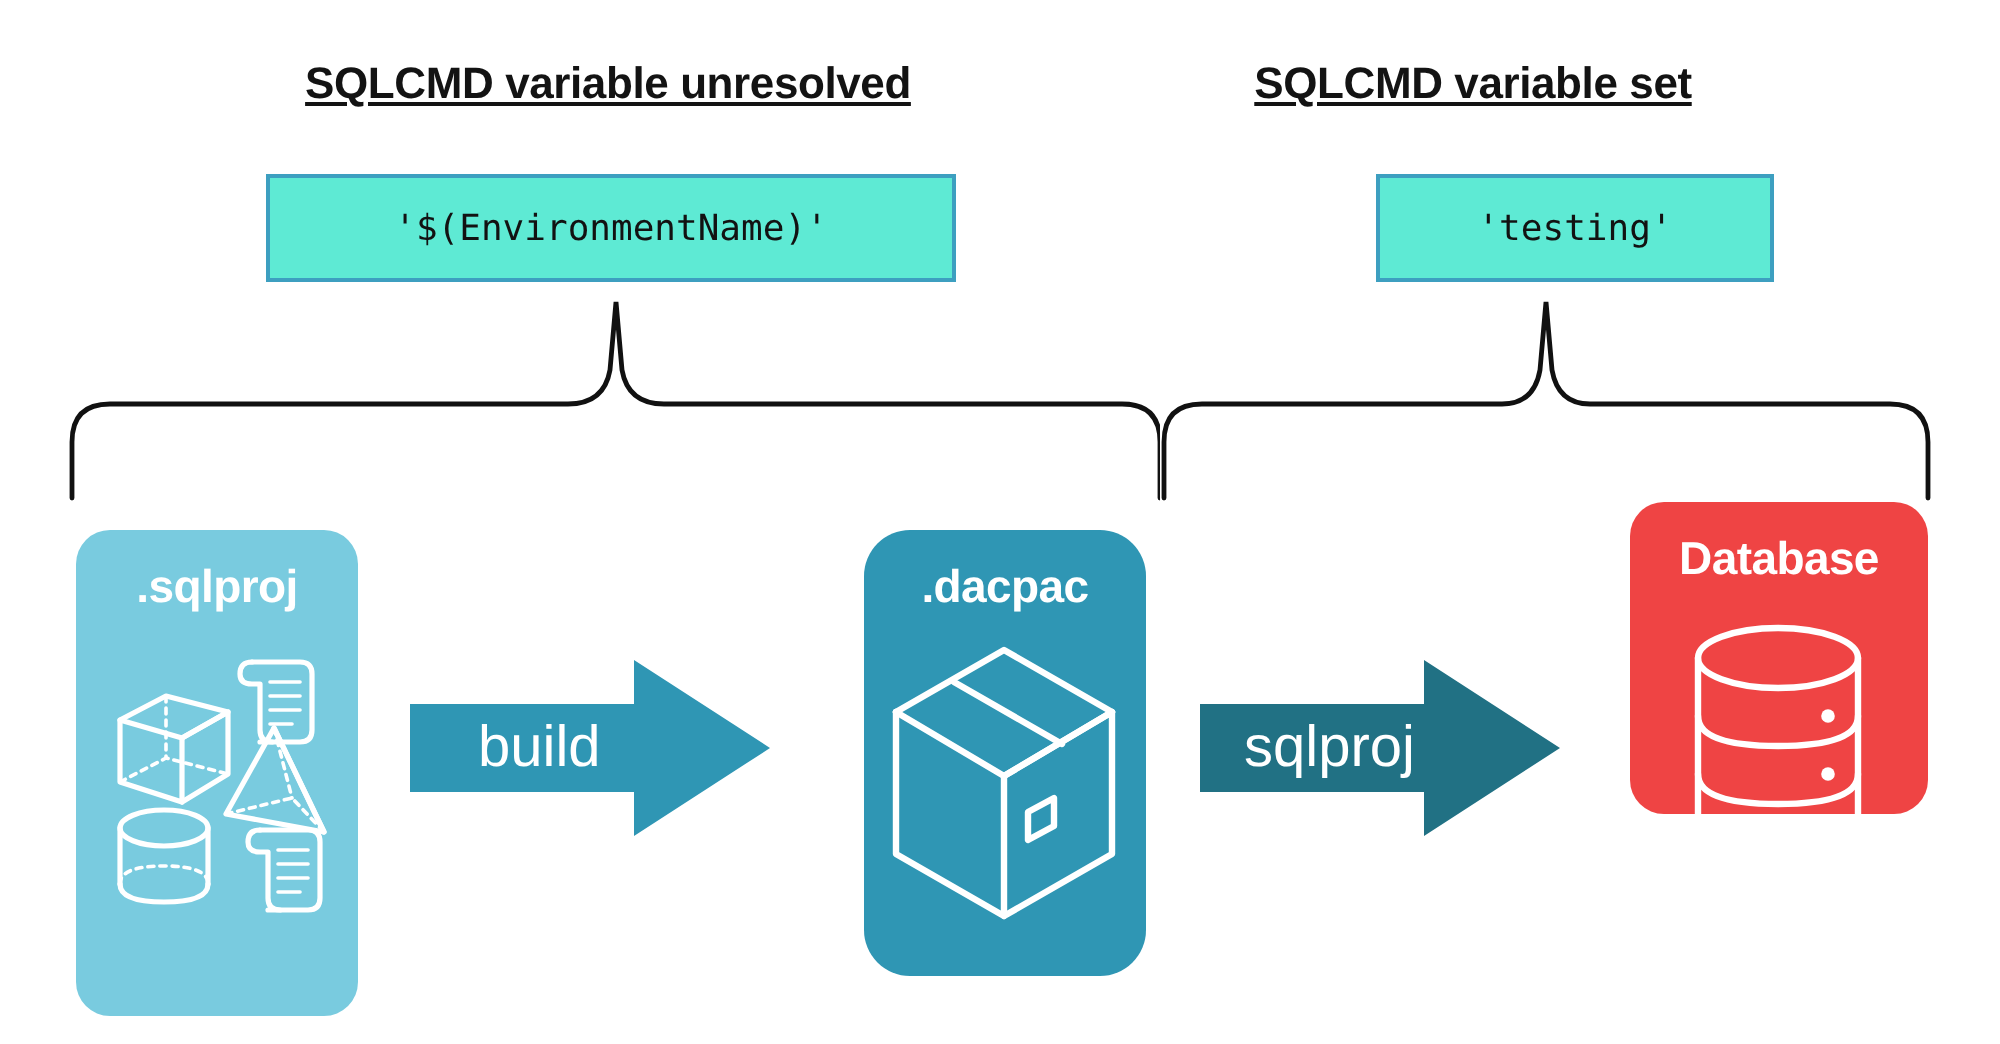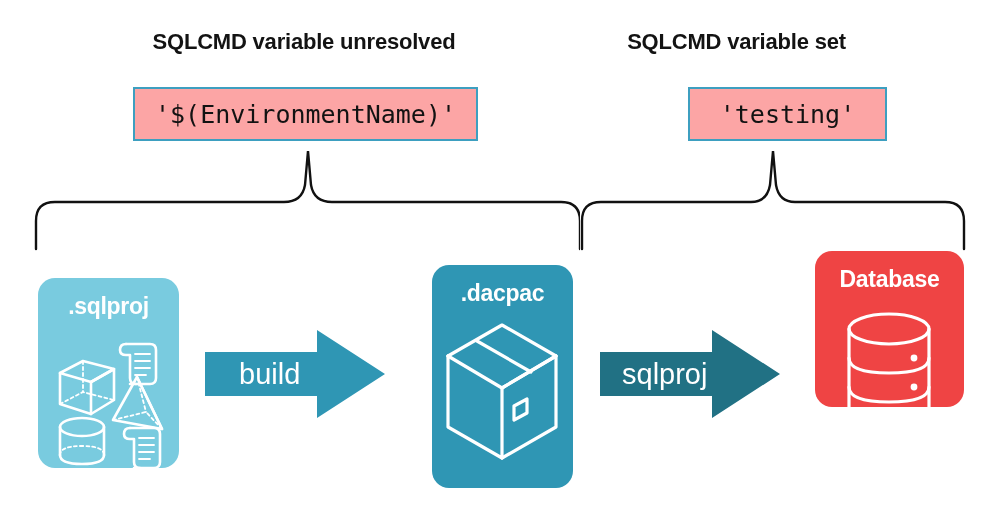--- a/index.html
+++ b/index.html
@@ -21,56 +21,58 @@
 
   
   .heading {
     font-family: "Liberation Sans", sans-serif;
     font-weight: bold;
     font-size: 22px;
     color: #131313;
     text-align: center;
     letter-spacing: -0.2px;
     white-space: nowrap;
+    text-decoration: underline;
   }
   #heading-left  { left: 0px;   top: 29px; width: 608px; }
   #heading-right { left: 544px; top: 29px; width: 385px; }
 
   
   .code-box {
     box-sizing: border-box;
     border: 2px solid #3d9fc0;
-    background: #fca5a5;
+    background: #5eead4;
     display: flex;
     align-items: center;
     justify-content: center;
     font-family: "DejaVu Sans Mono", monospace;
-    font-size: 25px;
+    font-size: 18px;
     color: #121212;
     letter-spacing: 0px;
     white-space: nowrap;
   }
   #code-box-left  { left: 133px; top: 87px; width: 345px; height: 54px; }
   #code-box-right { left: 688px; top: 87px; width: 199px; height: 54px; }
 
   
   .brace { pointer-events: none; }
 
   
   .stage-box {
     border-radius: 17px;
     box-sizing: border-box;
   }
   #box-sqlproj {
-    left: 38px; top: 278px; width: 141px; height: 190px;
+    left: 38px; top: 265px; width: 141px; height: 243px;
     background: #79cbdf;
   }
   #box-dacpac {
     left: 432px; top: 265px; width: 141px; height: 223px;
     background: #2f96b4;
+    border-radius: 23px;
   }
   #box-database {
     left: 815px; top: 251px; width: 149px; height: 156px;
     background: #ef4444;
   }
   .stage-label {
     position: absolute;
     top: 15px;
     left: 0;
     right: 0;

